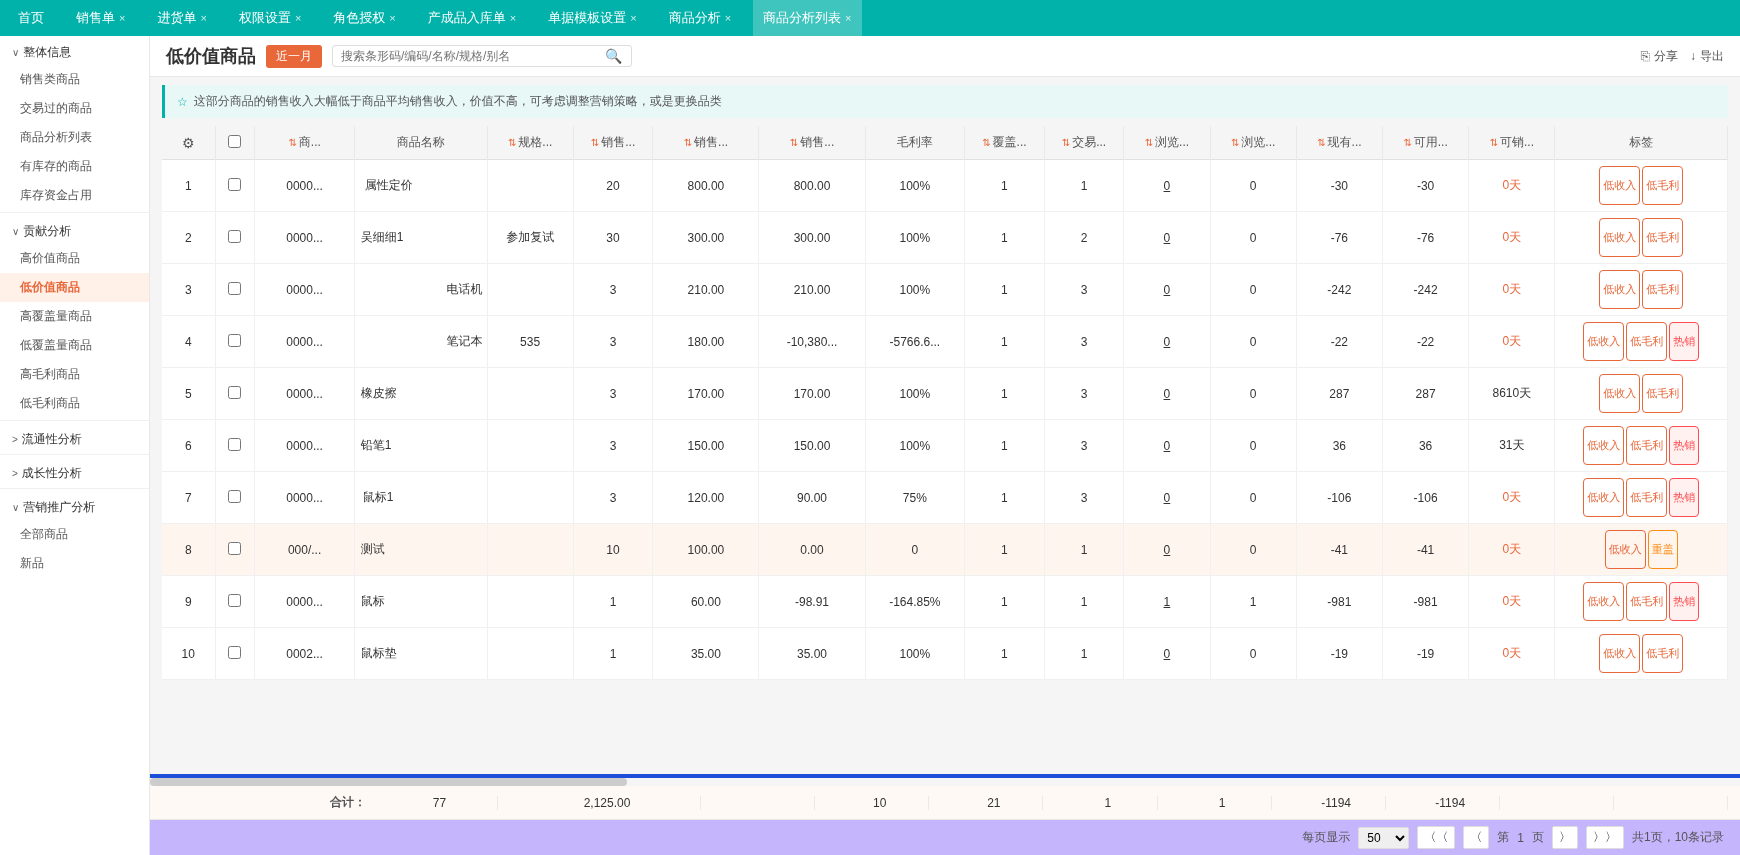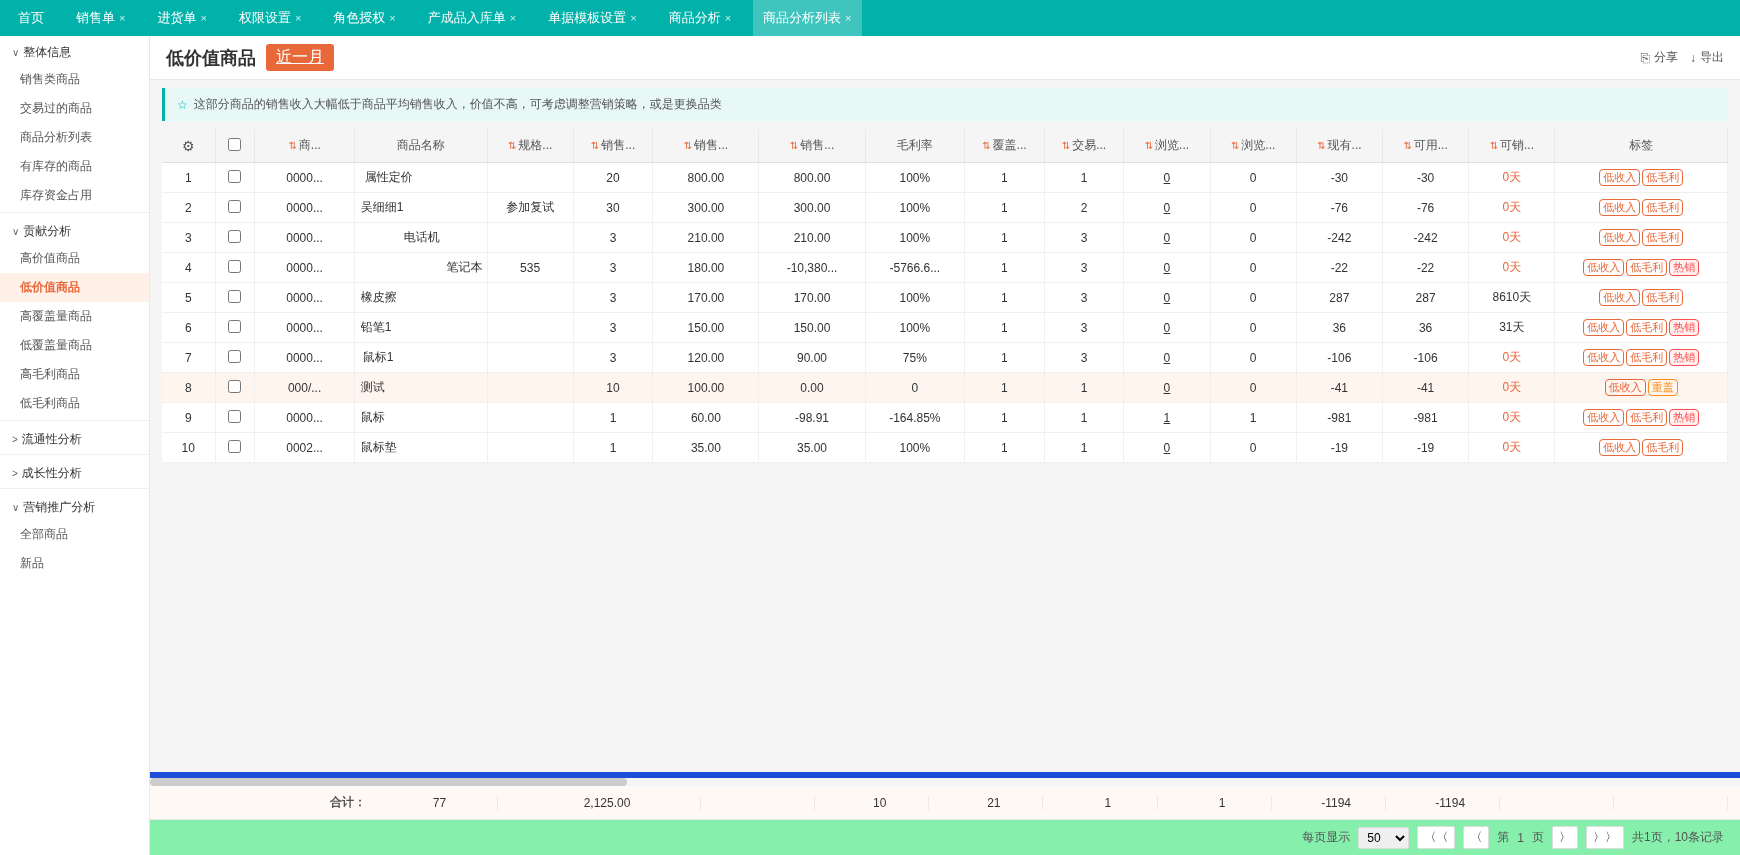--- a/index.html
+++ b/index.html
@@ -91,22 +91,21 @@
       font-weight: bold;
       color: #333;
     }
     .filter-btn {
       background: #e8683a;
       color: #fff;
       border: none;
       border-radius: 3px;
       padding: 3px 10px;
       cursor: pointer;
-      font-size: 16px;
-      text-decoration: underline;
+      font-size: 12px;
     }
     .search-box {
       display: flex;
       align-items: center;
       border: 1px solid #ddd;
       border-radius: 3px;
       padding: 2px 8px;
       flex: 1;
       max-width: 300px;
     }
@@ -192,35 +191,35 @@
       overflow: hidden;
       white-space: nowrap;
       text-overflow: ellipsis;
       font-size: 12px;
       border-right: 1px solid #f0f0f0;
     }
     .tag {
       display: inline-block;
       border: 1px solid;
       border-radius: 4px;
-      padding: 0 3px;
+      padding: 11px 3px;
       font-size: 11px;
       margin: 0 1px;
     }
     .tag-orange { color: #e8683a; border-color: #e8683a; }
     .tag-hot { color: #ff4d4f; border-color: #ff4d4f; background: #fff1f0; }
     .tag-warn { color: #fa8c16; border-color: #fa8c16; }
     .underline-link { text-decoration: underline; color: #333; cursor: pointer; }
     .zero-days { color: #e8683a; }
     .days-normal { color: #333; }
 
     
     .footer-area {
-      background: #86efac;
-      border-top: 6px solid #1d4ed8;
+      background: #c4b5fd;
+      border-top: 4px solid #1d4ed8;
     }
     .total-row {
       display: flex;
       align-items: center;
       padding: 8px 12px;
       background: #fff9f5;
       border-bottom: 1px solid #e8e8e8;
       font-size: 12px;
       color: #333;
     }
@@ -340,20 +339,24 @@
       </div>
       <div class="sidebar-item">全部商品</div>
       <div class="sidebar-item">新品</div>
     </div>
 
     <div class="content-area">
 
       <div class="header-bar">
         <span class="page-title">低价值商品</span>
         <button class="filter-btn">近一月</button>
+        <div class="search-box">
+          <input type="text" placeholder="搜索条形码/编码/名称/规格/别名" style="">
+          <span class="search-icon">🔍</span>
+        </div>
         <div class="header-actions">
           <div class="action-btn">
             <span>⎘</span>
             <span>分享</span>
           </div>
           <div class="action-btn">
             <span>↓</span>
             <span>导出</span>
           </div>
         </div>
@@ -443,21 +446,21 @@
       <td>0</td>
       <td>-76</td>
       <td>-76</td>
       <td><span class="zero-days">0天</span></td>
       <td><span class="tag tag-orange">低收入</span><span class="tag tag-orange">低毛利</span></td>
     </tr>
               <tr>
       <td>3</td>
       <td><input type="checkbox" style=""></td>
       <td>0000...</td>
-      <td style="text-align:center;padding-left:6px;">电话机</td>
+      <td style="text-align:right;padding-left:6px;">电话机</td>
       <td></td>
       <td>3</td>
       <td>210.00</td>
       <td>210.00</td>
       <td>100%</td>
       <td>1</td>
       <td>3</td>
       <td><span class="underline-link">0</span></td>
       <td>0</td>
       <td>-242</td>

